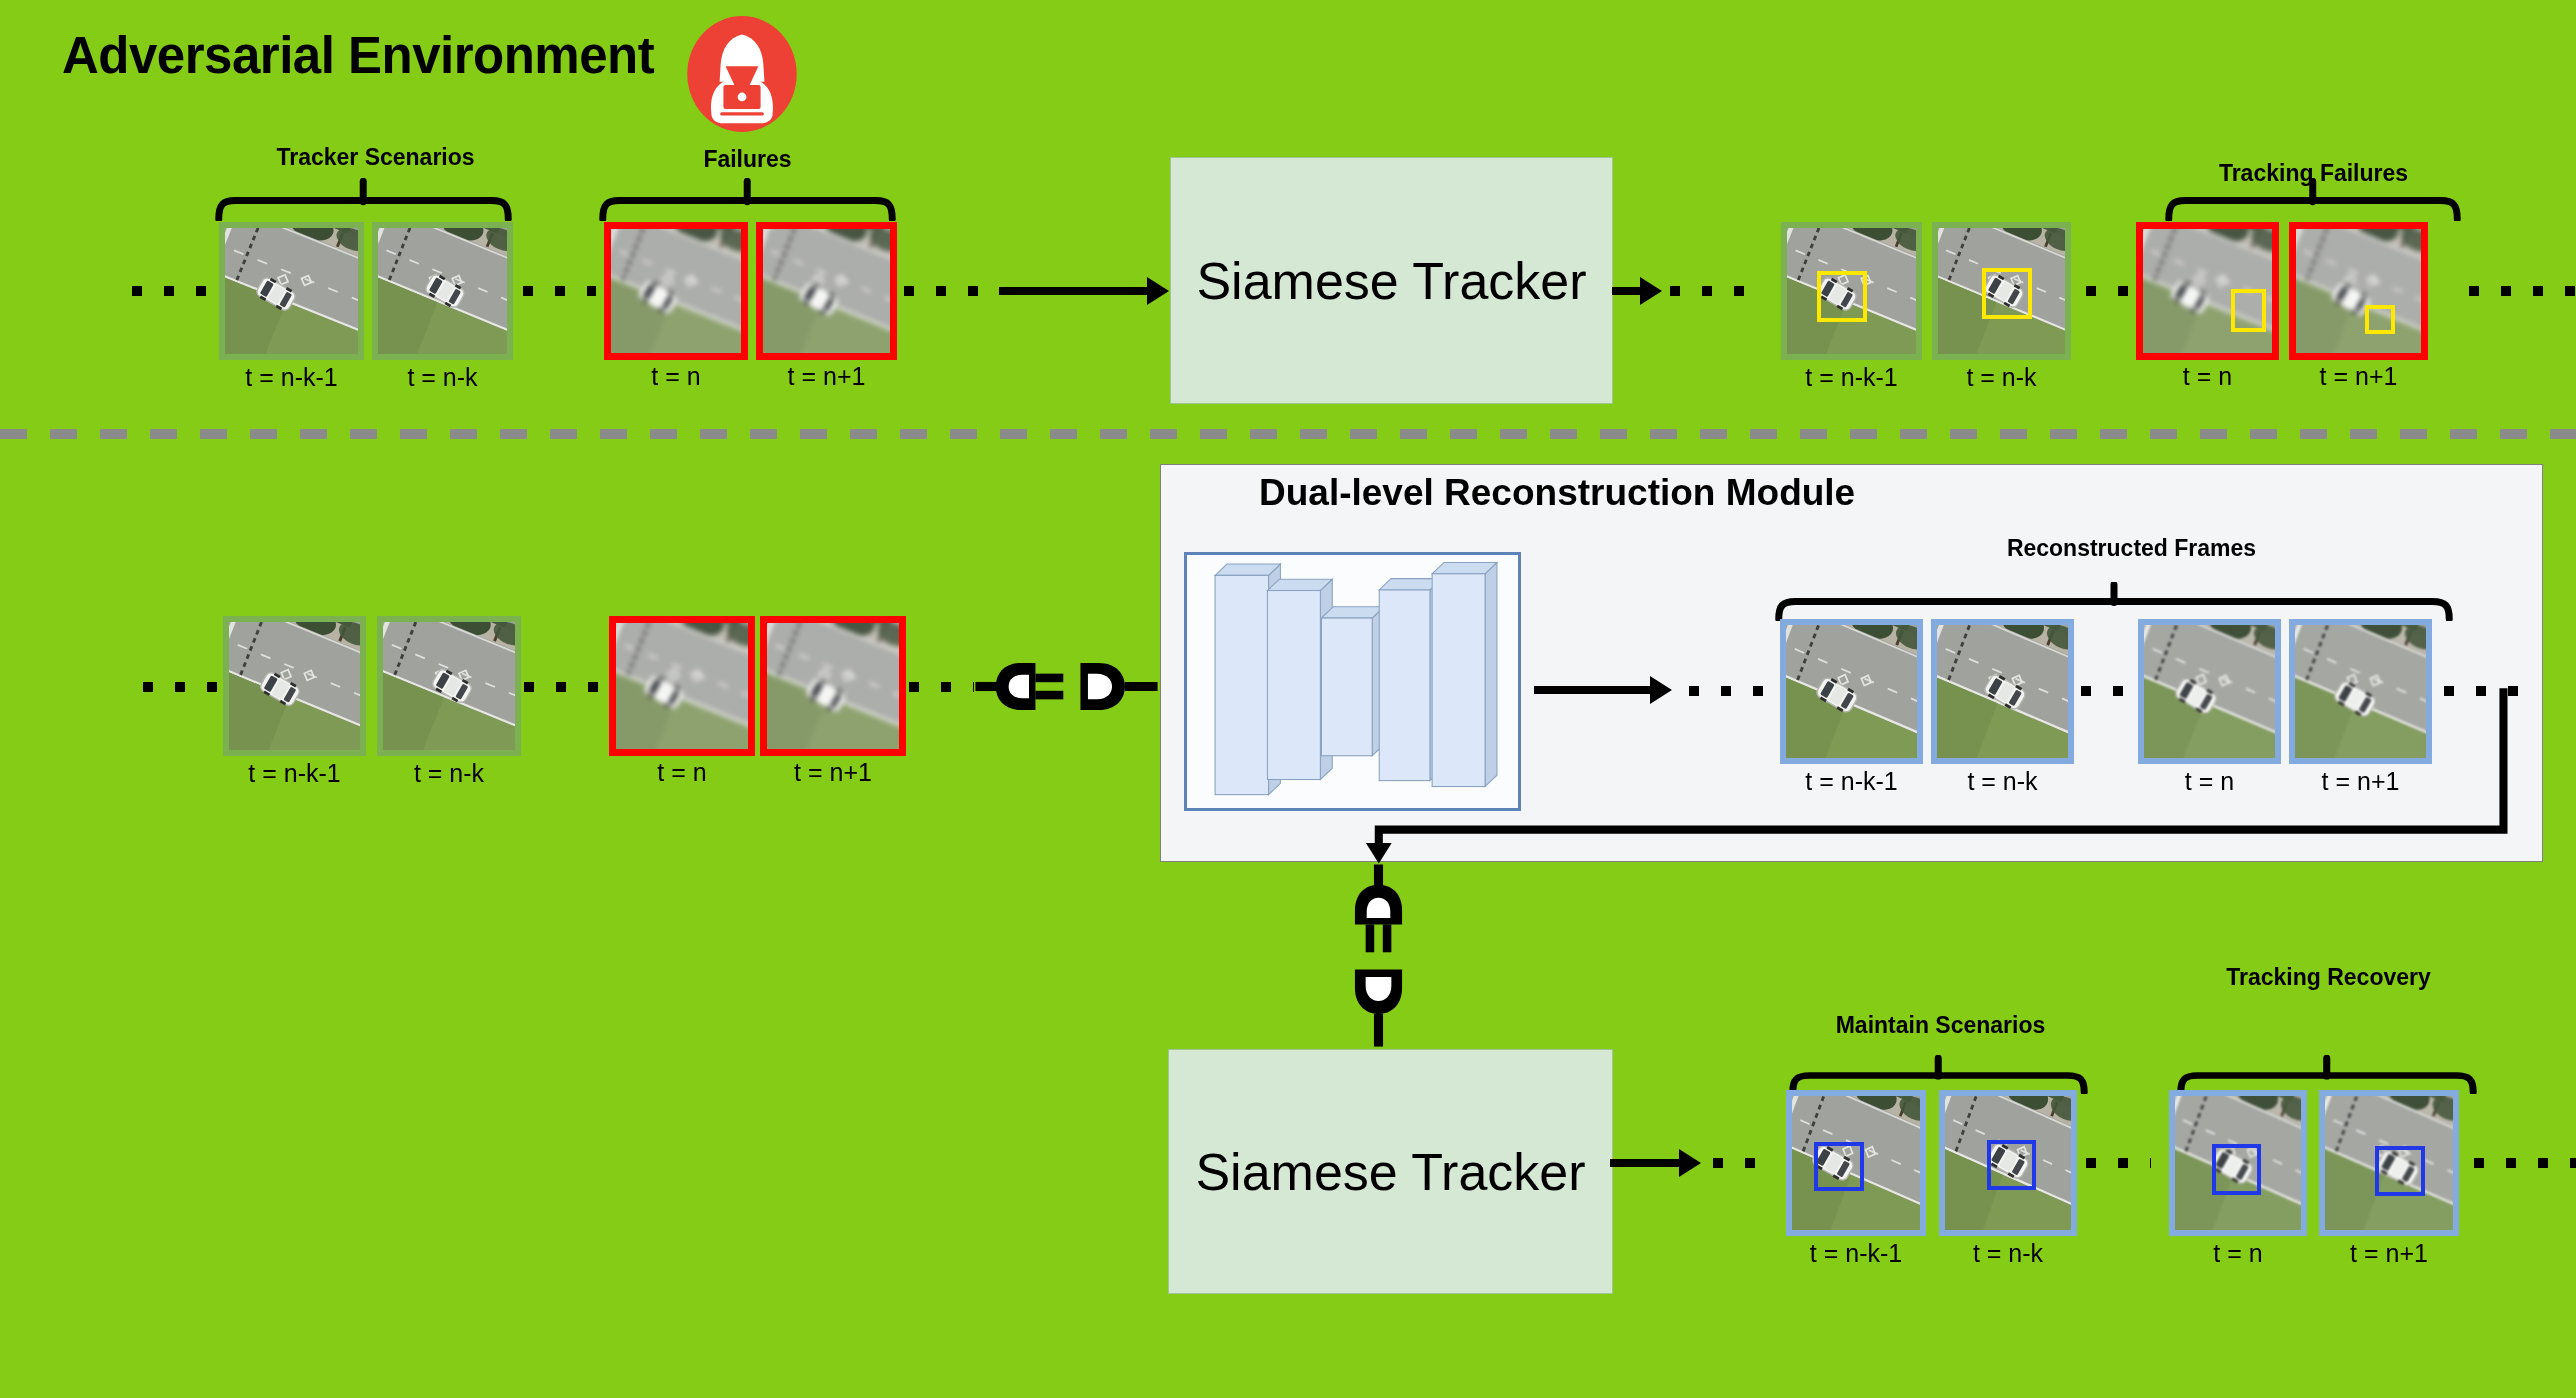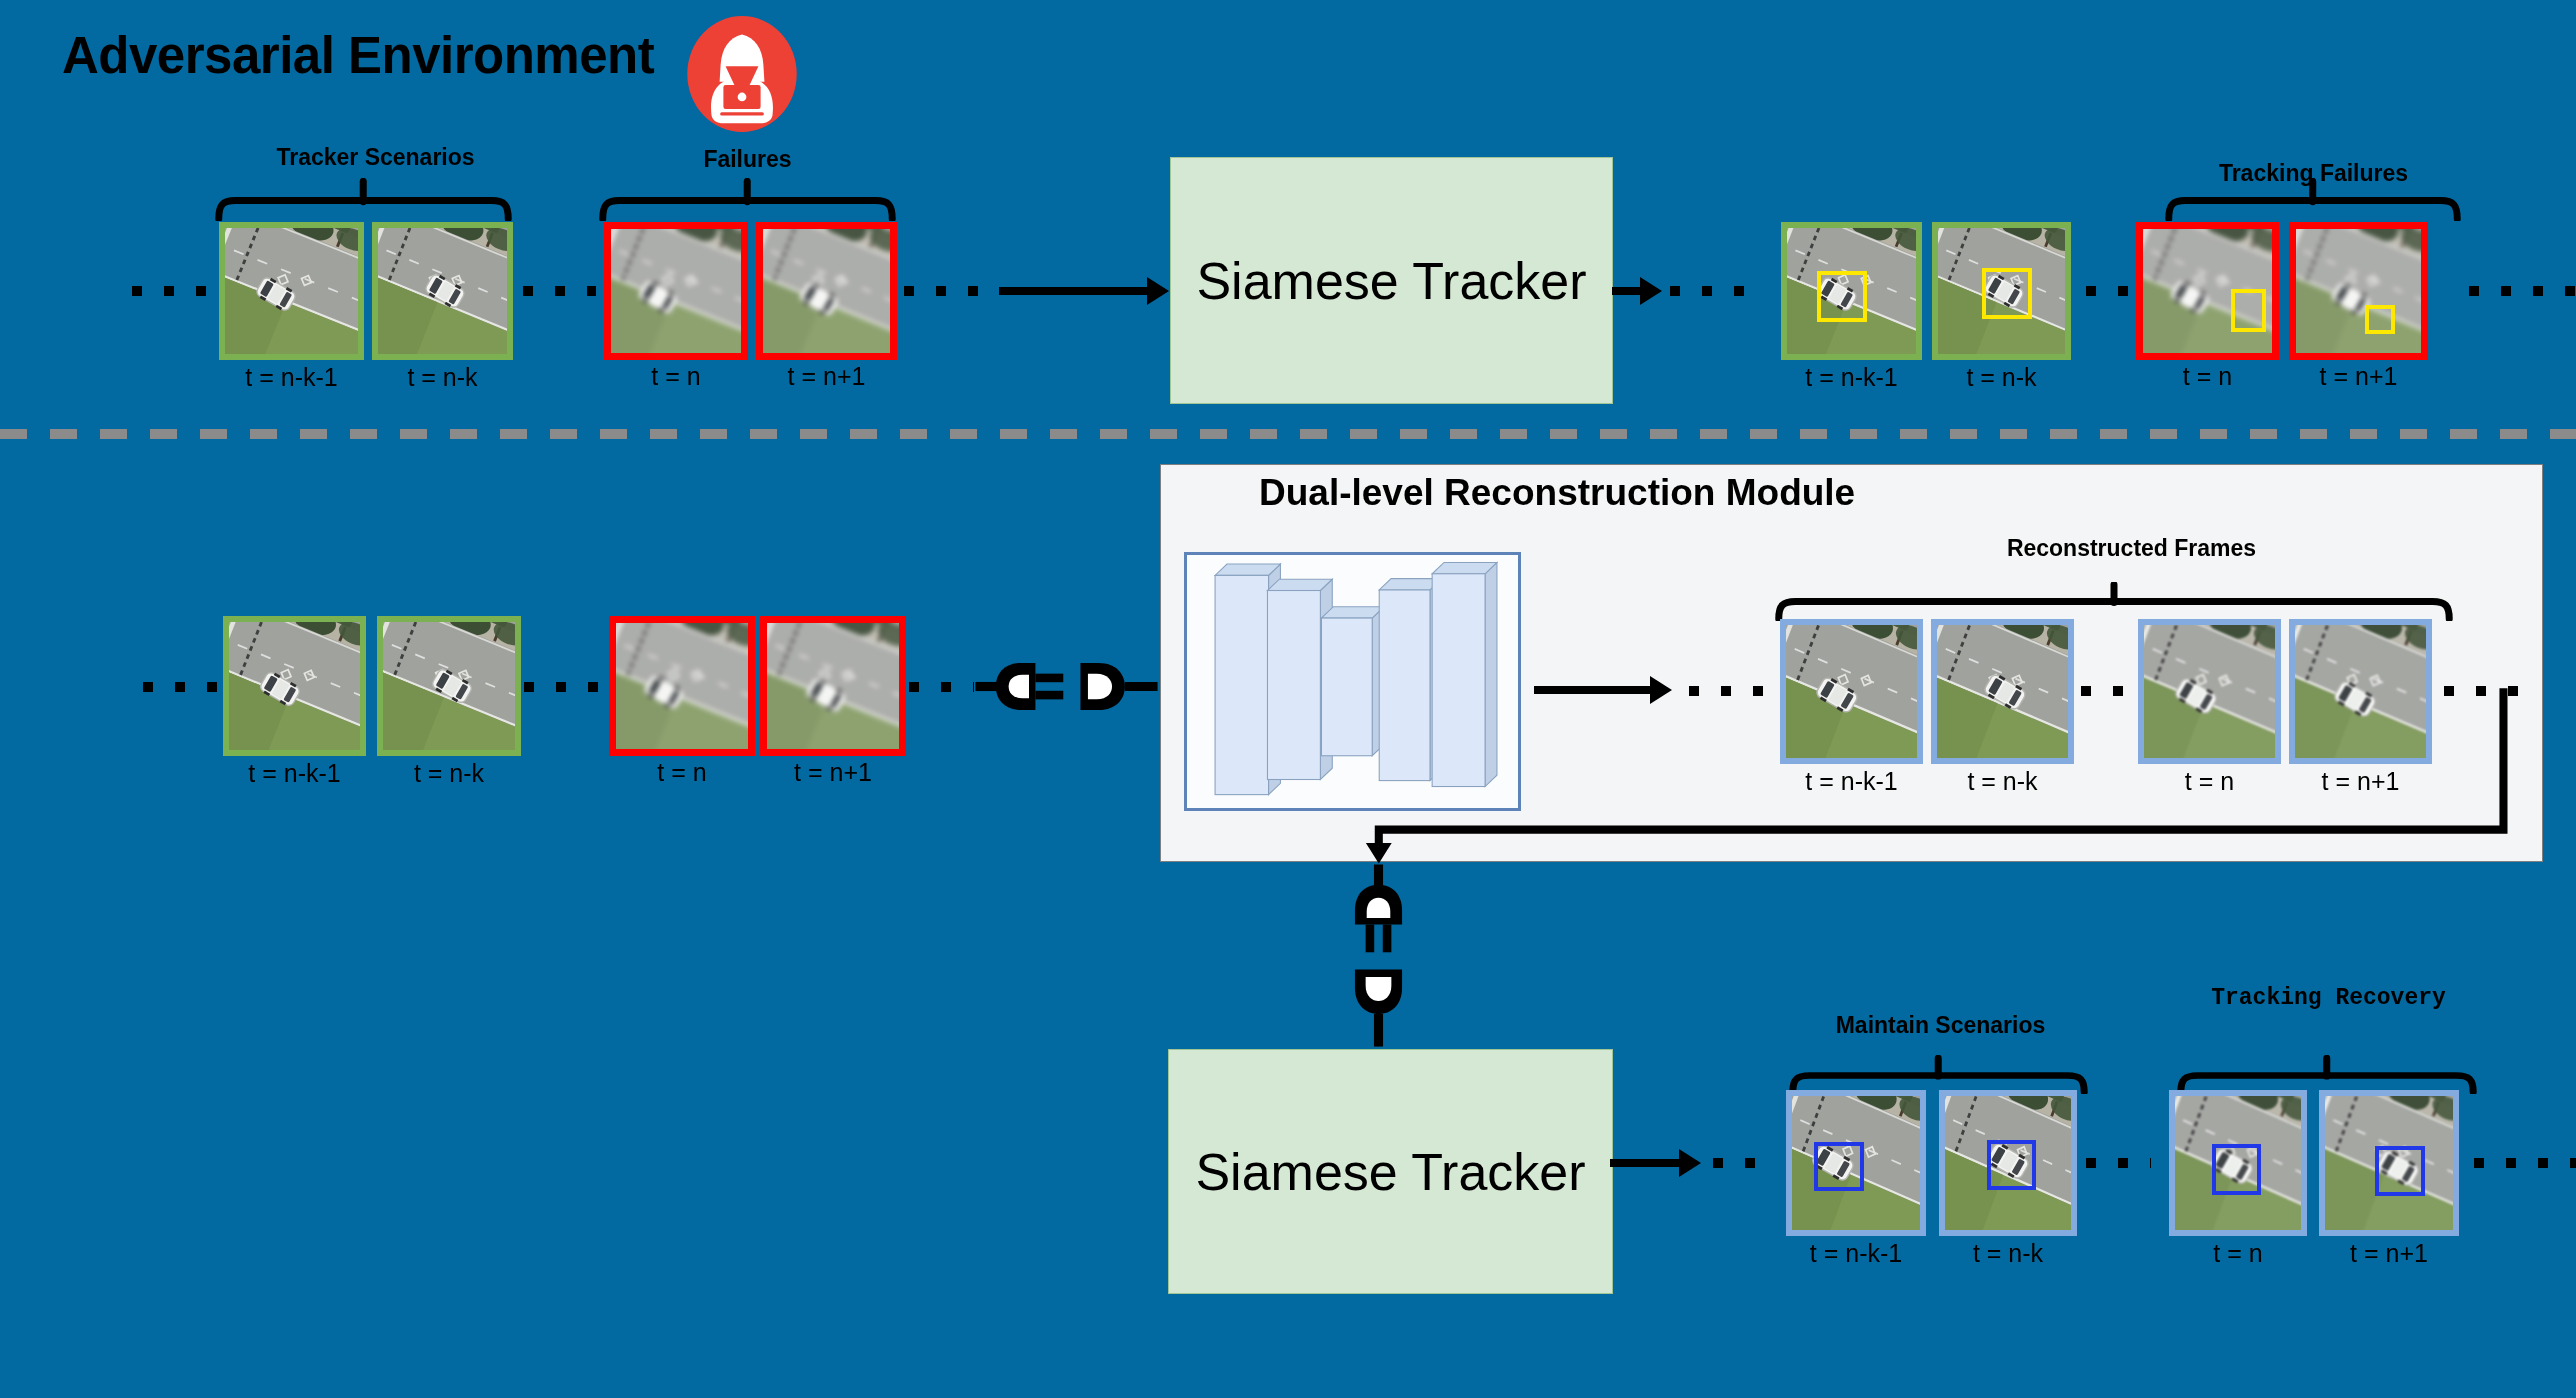--- a/index.html
+++ b/index.html
@@ -1,16 +1,16 @@
 <!DOCTYPE html>
 <html style="font-size:8.6px"><head>
 <meta charset="utf-8">
 <style>
   html,body{margin:0;padding:0;background:#fff;}
-  #canvas{position:relative;width:2576px;height:1399px;background:#0369a1;overflow:hidden;
+  #canvas{position:relative;width:2576px;height:1399px;background:#84cc16;overflow:hidden;
           font-family:"Liberation Sans",sans-serif;color:#000;}
   .abs{position:absolute;}
   .h1{font-size:51px;font-weight:bold;white-space:nowrap;letter-spacing:-0.5px;}
   .glabel{position:absolute;font-size:23px;font-weight:bold;text-align:center;white-space:nowrap;}
   .brace{position:absolute;}
   .brace svg{width:100%;height:100%;display:block;}
   .frame{position:absolute;box-sizing:border-box;border:6px solid #7cb152;}
   .frame.red{border-color:#ff0000;border-width:7px;}
   .frame.blue{border-color:#84abdf;}
   .photo{position:absolute;inset:0;overflow:hidden;background:#9fa29d;}
@@ -435,21 +435,21 @@
       </svg>
   </div>
 
   <div class="tracker" style="left:1168px;top:1049px;width:443px;height:243px;font-size:52px;">
     <span>Siamese Tracker</span>
   </div>
   <div class="harrow" style="left:1610px;top:1159px;width:69px;"></div>
   <div class="dots" style="left:1713px;top:1158px;width:60px;"></div>
 
   <div class="glabel" style="left:1779px;top:1012px;width:323px;">Maintain Scenarios</div>
-  <div class="glabel" style="left:2167px;top:985px;width:323px;font-family:Liberation Mono, monospace;">Tracking Recovery</div>
+  <div class="glabel" style="left:2167px;top:964px;width:323px;">Tracking Recovery</div>
   <div class="brace" style="left:1789px;top:1055px;width:299px;height:39px;">
     <svg viewBox="0 0 553 80" preserveAspectRatio="none">
         <path d="M7,76 C7,50 14,42 38,42 L515,42 C539,42 546,50 546,76" fill="none" stroke="#000" stroke-width="13" stroke-linecap="round"></path>
         <path d="M276,44 L276,6" stroke="#000" stroke-width="13" stroke-linecap="round"></path>
       </svg>
   </div>
   <div class="brace" style="left:2177px;top:1055px;width:300px;height:39px;">
     <svg viewBox="0 0 553 80" preserveAspectRatio="none">
         <path d="M7,76 C7,50 14,42 38,42 L515,42 C539,42 546,50 546,76" fill="none" stroke="#000" stroke-width="13" stroke-linecap="round"></path>
         <path d="M276,44 L276,6" stroke="#000" stroke-width="13" stroke-linecap="round"></path>

